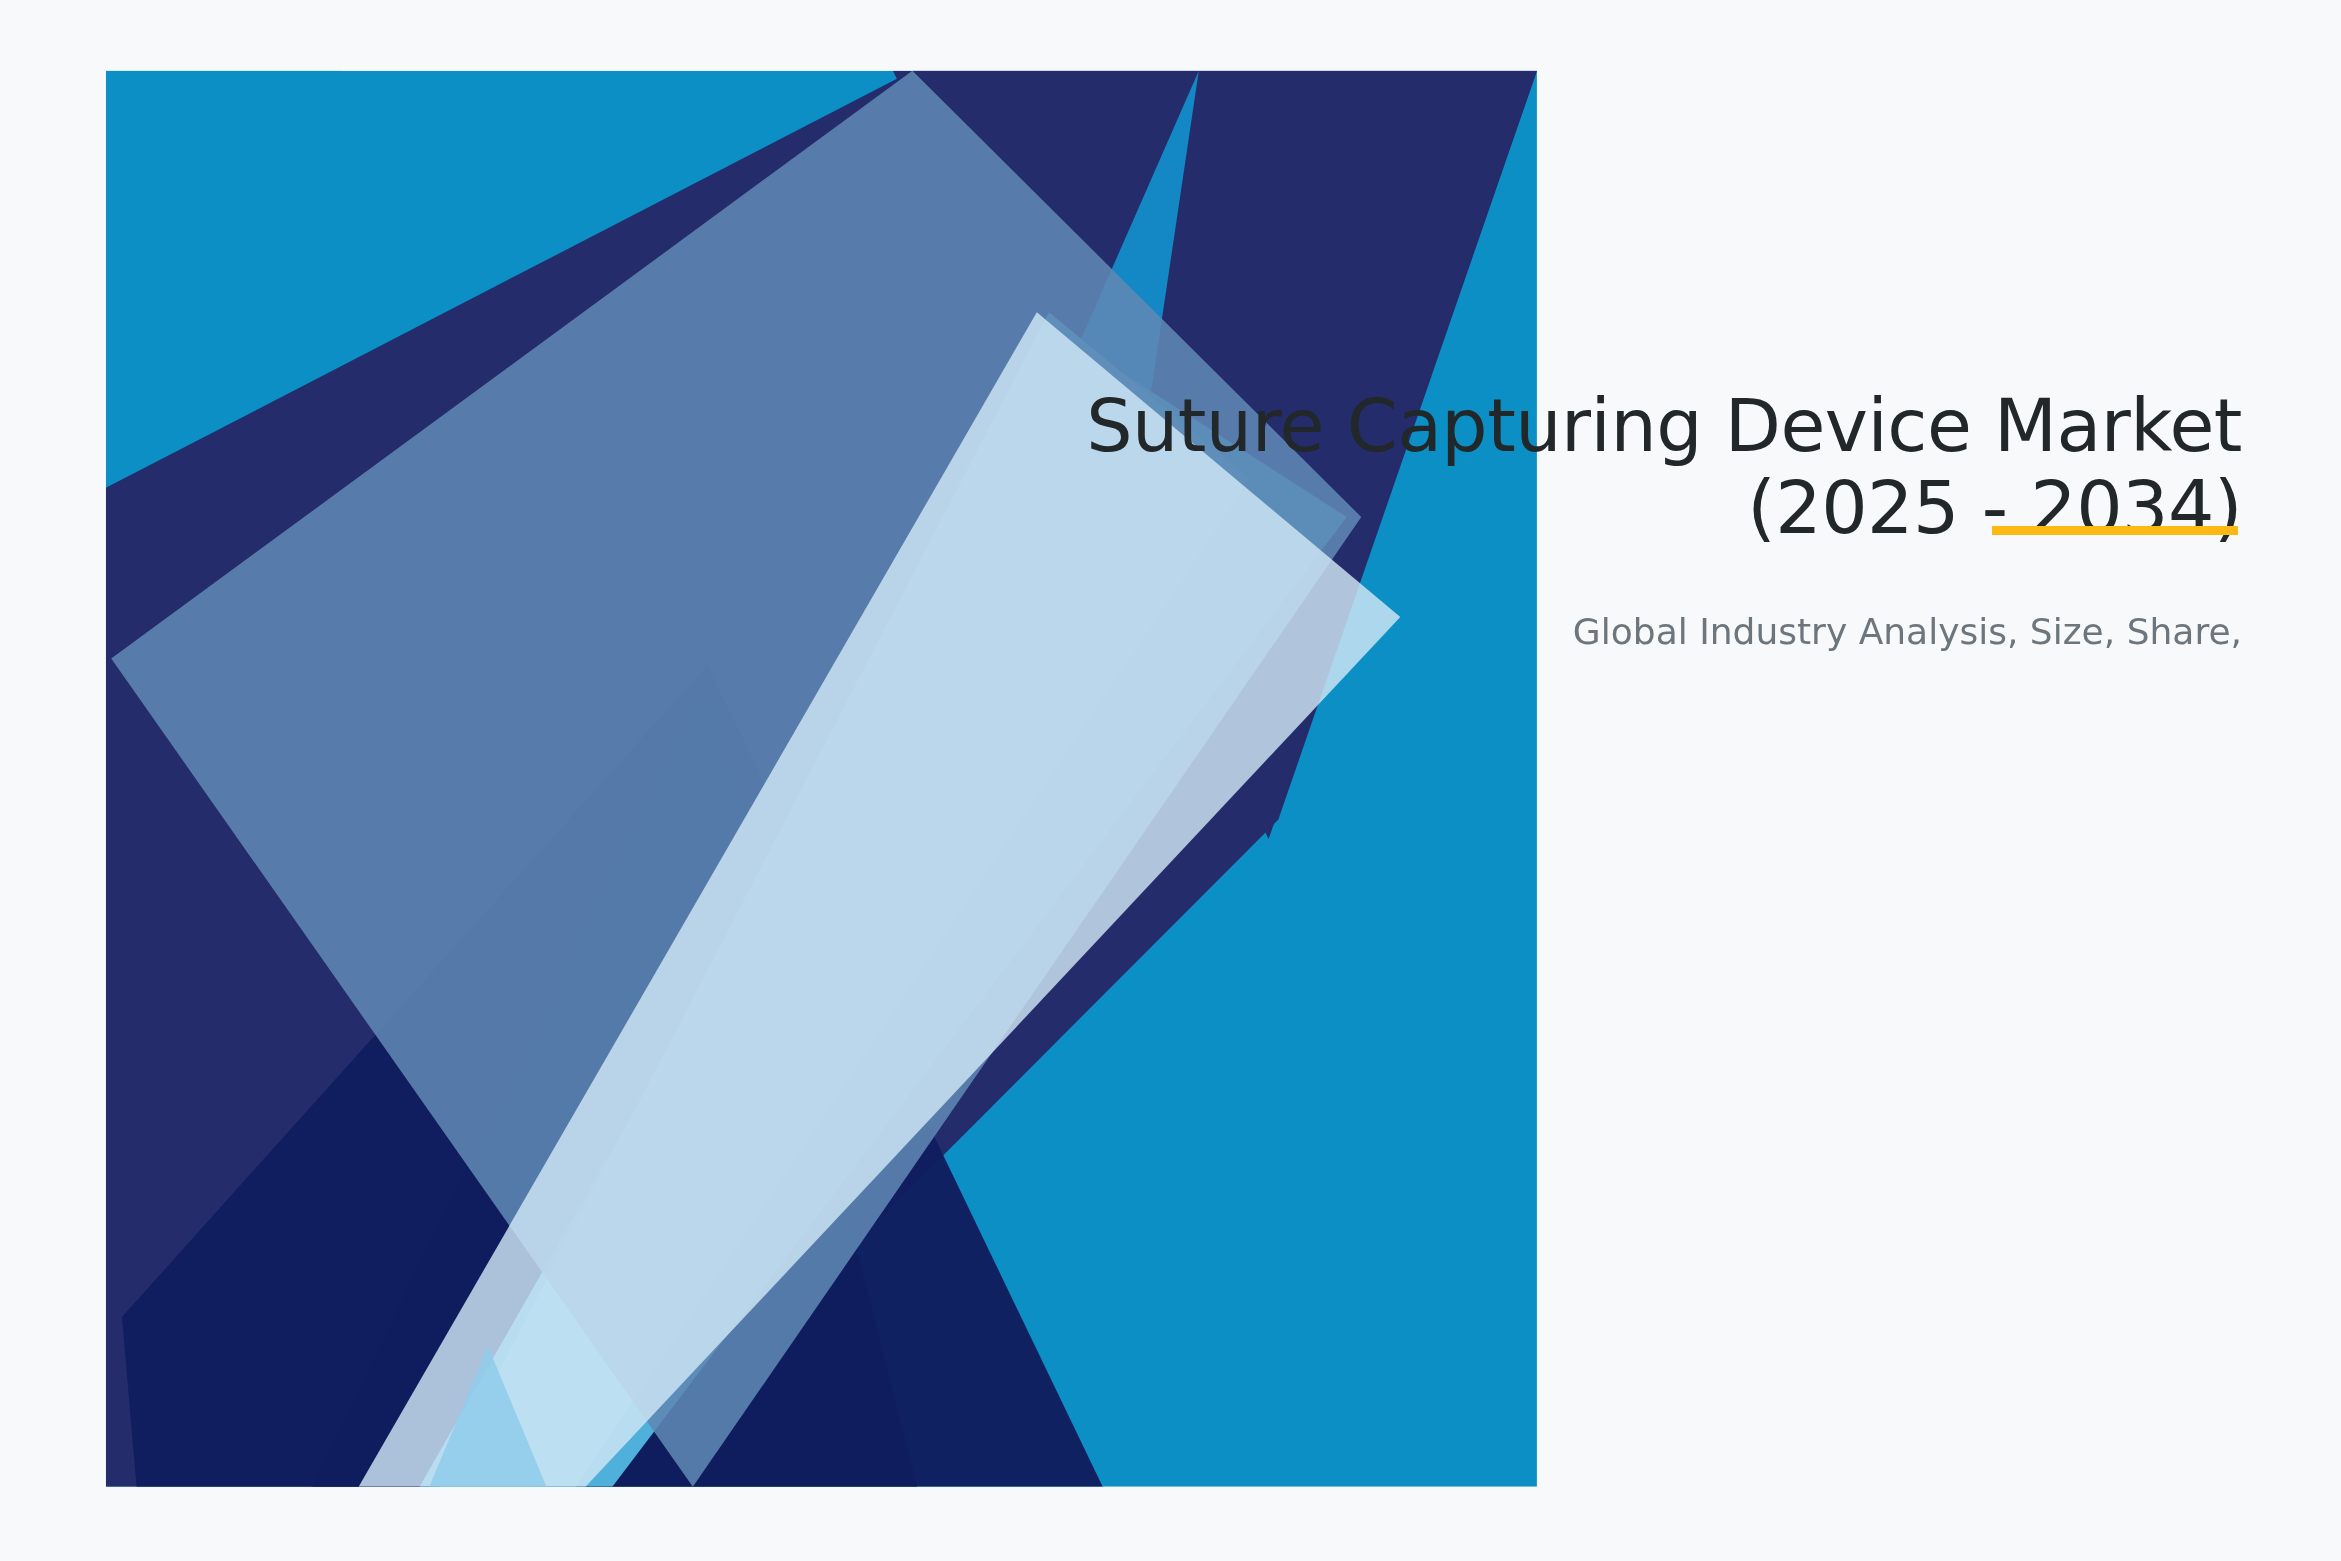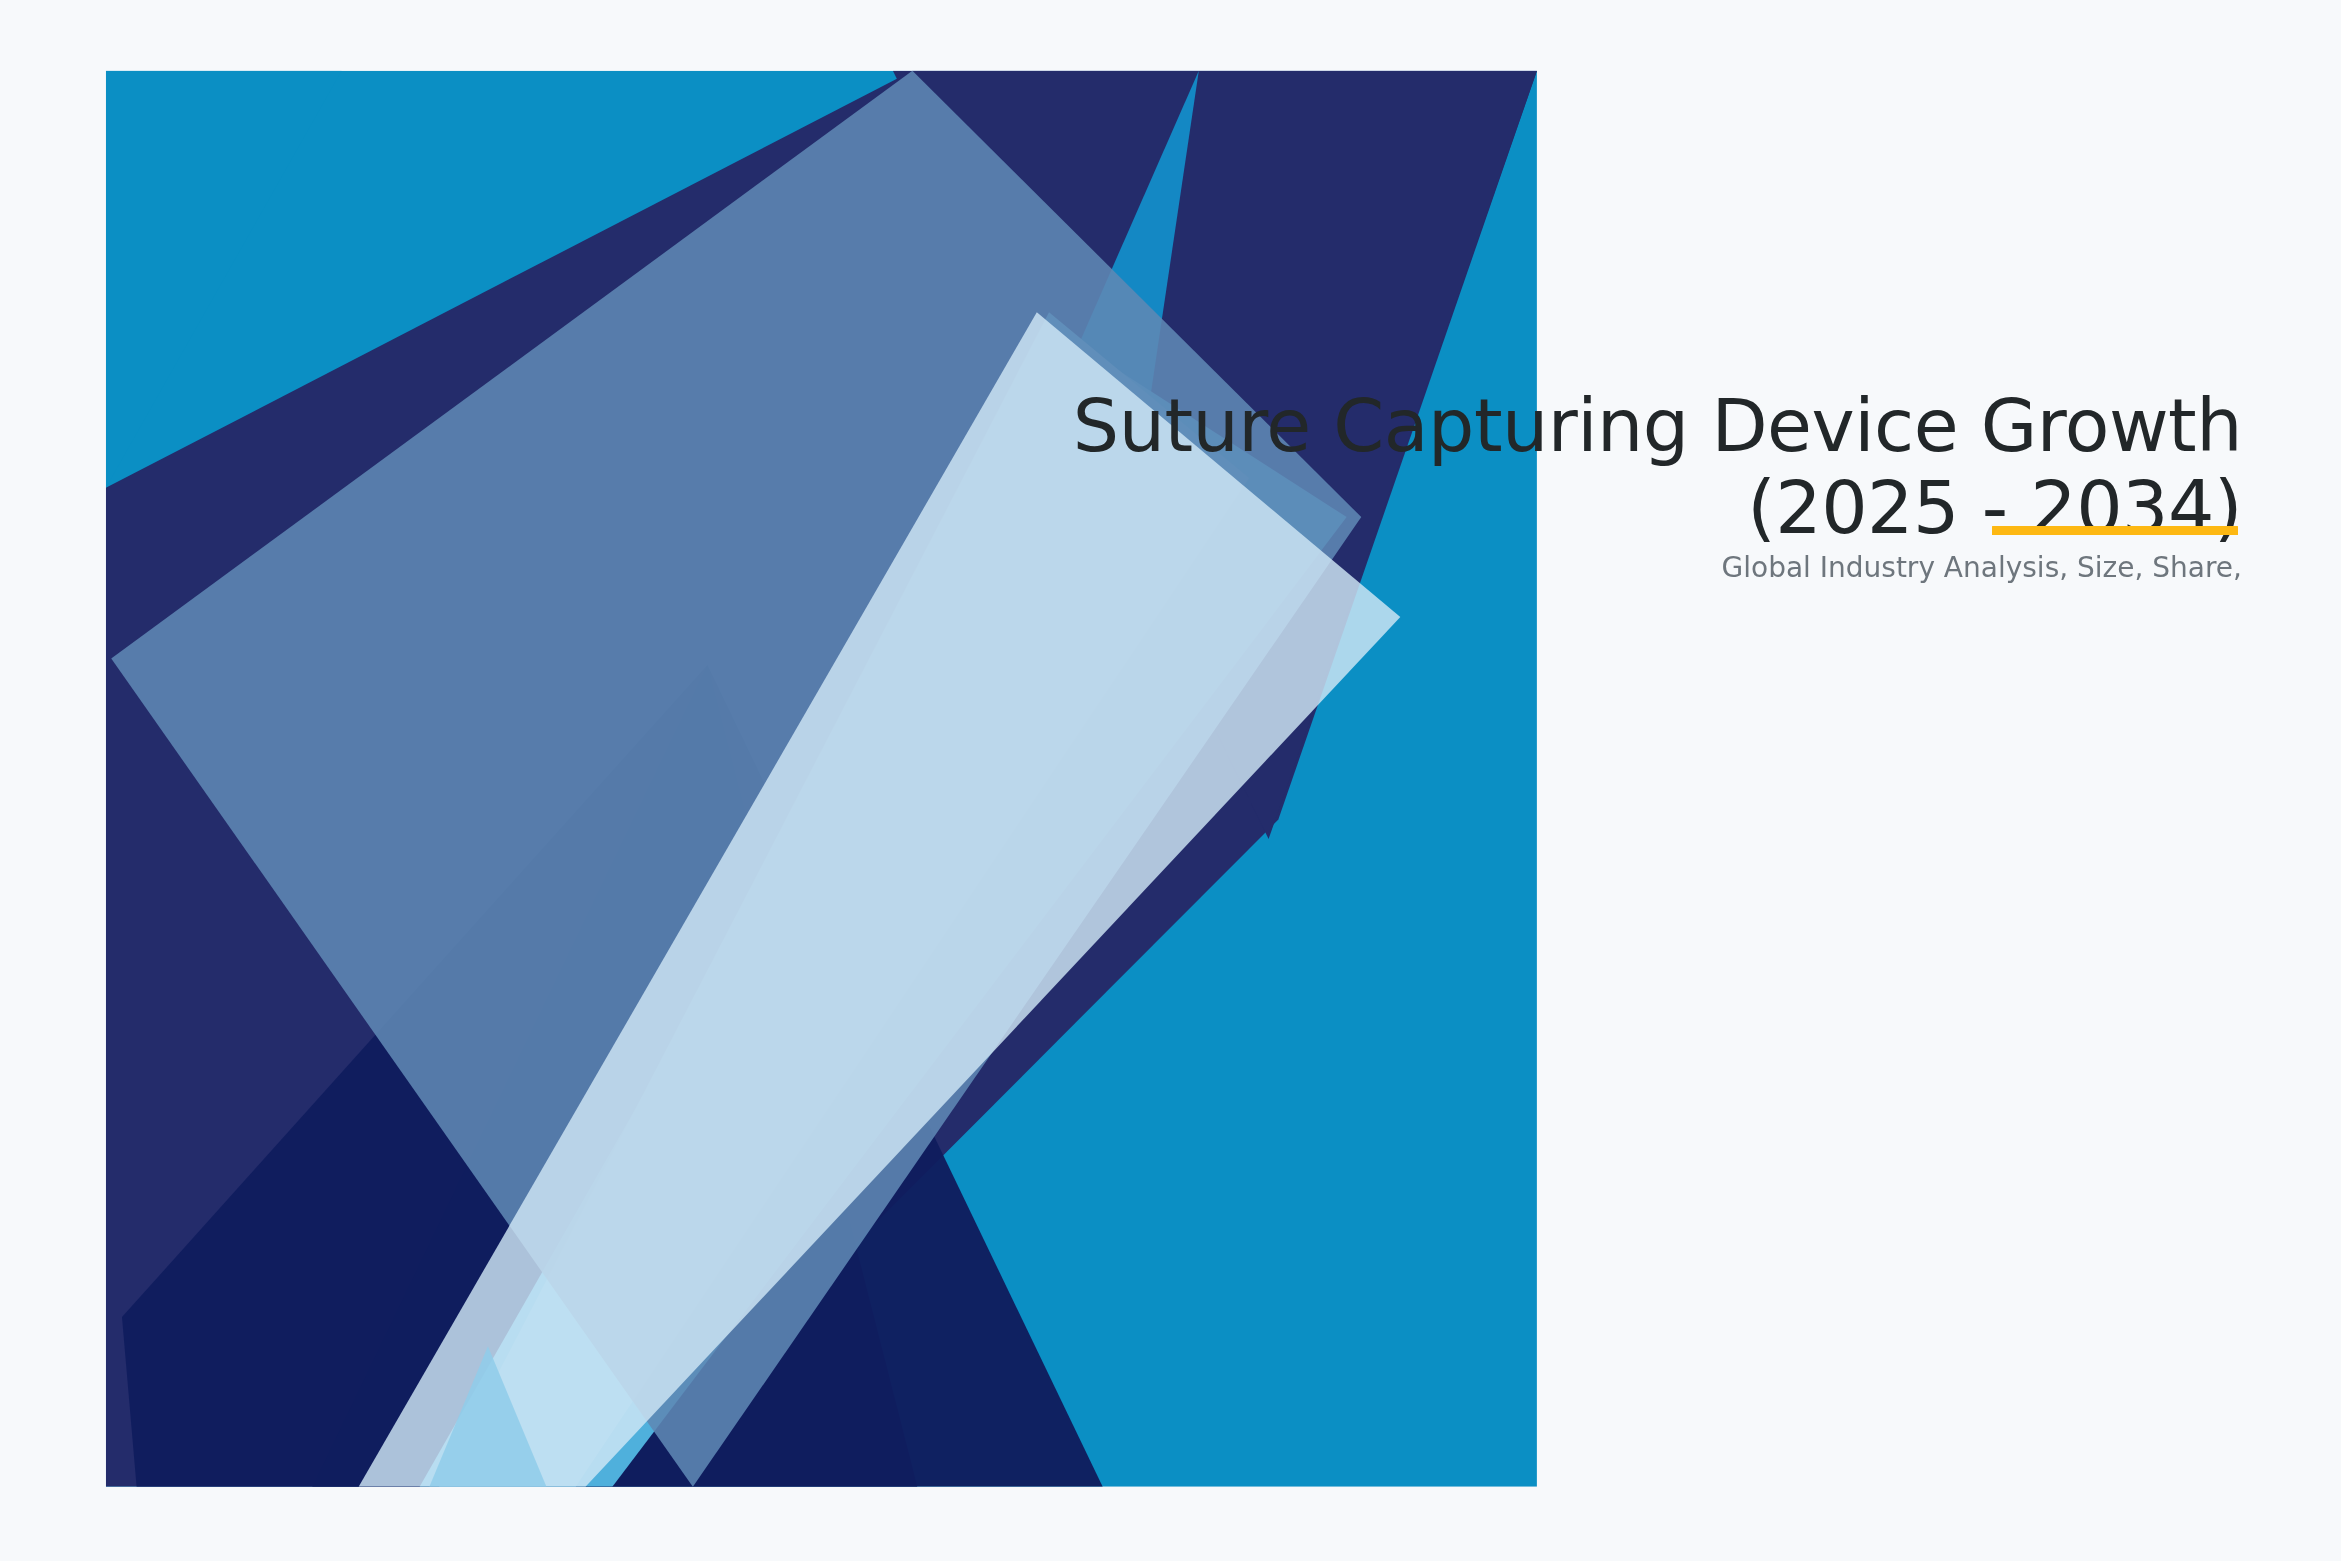--- a/index.html
+++ b/index.html
@@ -60,21 +60,22 @@
     position: absolute;
     height: 9.3px;
     background: #fdb813;
     right: 3.9px;
     width: 246px;
     bottom: 13.7px;
     border-radius: 0.5px;
   }
 
   #subtitle {
-    font-size: 28px;
+    margin-top: 59px;
+    font-size: 36px;
     line-height: 1.36;
     color: #6e767d;
     font-weight: 400;
   }
   #subtitle .sub-line {
     display: block;
   }
 </style>
 </head>
 <body>
@@ -113,21 +114,21 @@
       <polygon points="1000,2760 1120,3048 880,3048" fill="#8fccea" opacity="0.85"></polygon>
 
       <polygon points="217,145 700,145 217,1000" fill="#0b8fc4"></polygon>
 
     </g>
   </svg>
 
   <div id="text-block">
 
     <div id="title-wrap">
-      <span class="title-line">Suture Capturing Device Growth</span>
+      <span class="title-line">Suture Capturing Device Market</span>
       <span class="title-line">(2025 - 2034)</span>
       <span id="accent-underline"></span>
     </div>
 
     <div id="subtitle">
       <span class="sub-line">Global Industry Analysis, Size, Share,</span>
     </div>
 
   </div>
 

